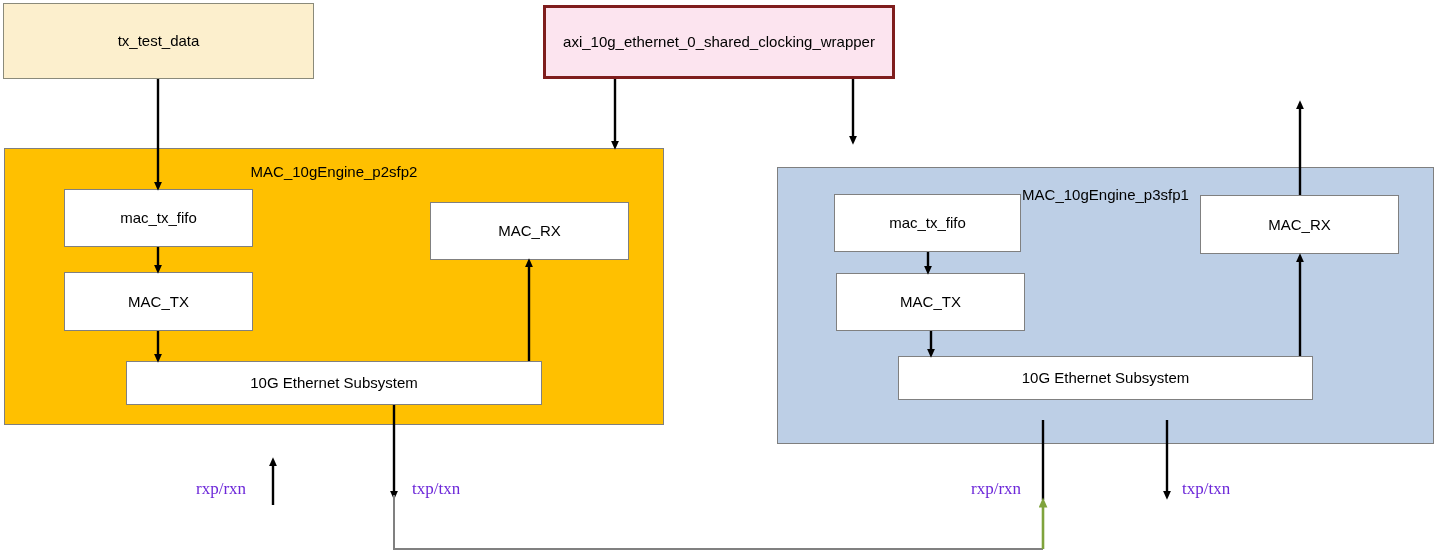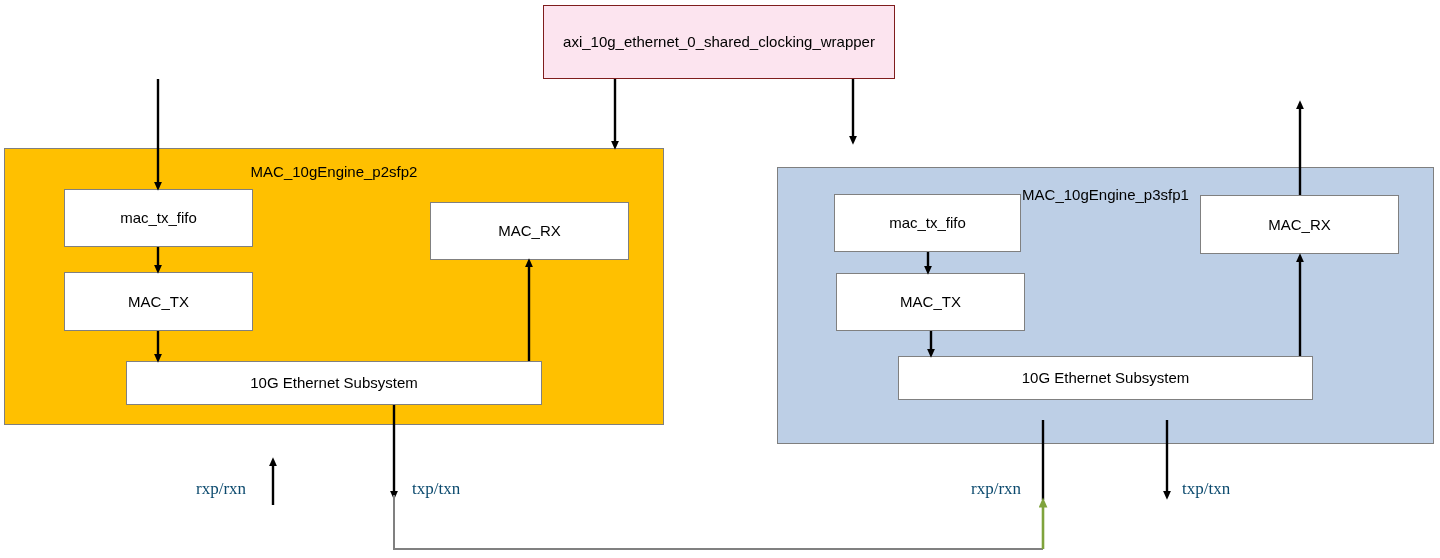--- a/index.html
+++ b/index.html
@@ -9,42 +9,45 @@
 
   .canvas{position:absolute;left:0;top:0;width:1440px;height:558px;}
 
   
   .node{position:absolute;box-sizing:border-box;border:1px solid #808080;
         display:flex;align-items:center;justify-content:center;
         text-align:center;color:#000000;font-size:15px;line-height:1.2;
         background:#ffffff;}
 
   .node.cream{background:#fcefcd;border:1px solid #8a8a7a;}
-  .node.pink{background:#fce4ef;border:1px solid #7f1d1d;}
+  .node.pink{background:#fce4ef;border:3px solid #7f1d1d;}
 
   
   .group{position:absolute;box-sizing:border-box;border:1px solid #7f7f7f;}
   .group.orange{background:#ffc000;}
   .group.blue{background:#bdcfe6;margin-top:24px;}
   .group-title{position:absolute;left:0;right:0;text-align:center;
                font-size:15px;color:#000;}
 
   
   svg.wires{position:absolute;left:0;top:0;width:1440px;height:558px;
             overflow:visible;pointer-events:none;}
 
   
   .portlabel{position:absolute;font-family:"Liberation Serif","DejaVu Serif",serif;
-             font-size:17px;color:#0c4a6e;white-space:nowrap;text-align:right;}
+             font-size:17px;color:#6d28d9;white-space:nowrap;text-align:right;}
 </style>
 </head>
 <body>
 
 <div class="canvas">
 
+  <div class="node cream" style="left:3px;top:3px;width:311px;height:76px;">
+    <span>tx_test_data</span>
+  </div>
 
   <div class="node pink" style="left:543px;top:5px;width:352px;height:74px;">
     <span>axi_10g_ethernet_0_shared_clocking_wrapper</span>
   </div>
 
   <div class="group orange" style="left:4px;top:148px;width:660px;height:277px;">
     <div class="group-title" style="top:14px;">MAC_10gEngine_p2sfp2</div>
   </div>
 
   <div class="node" style="left:64px;top:189px;width:189px;height:58px;">

